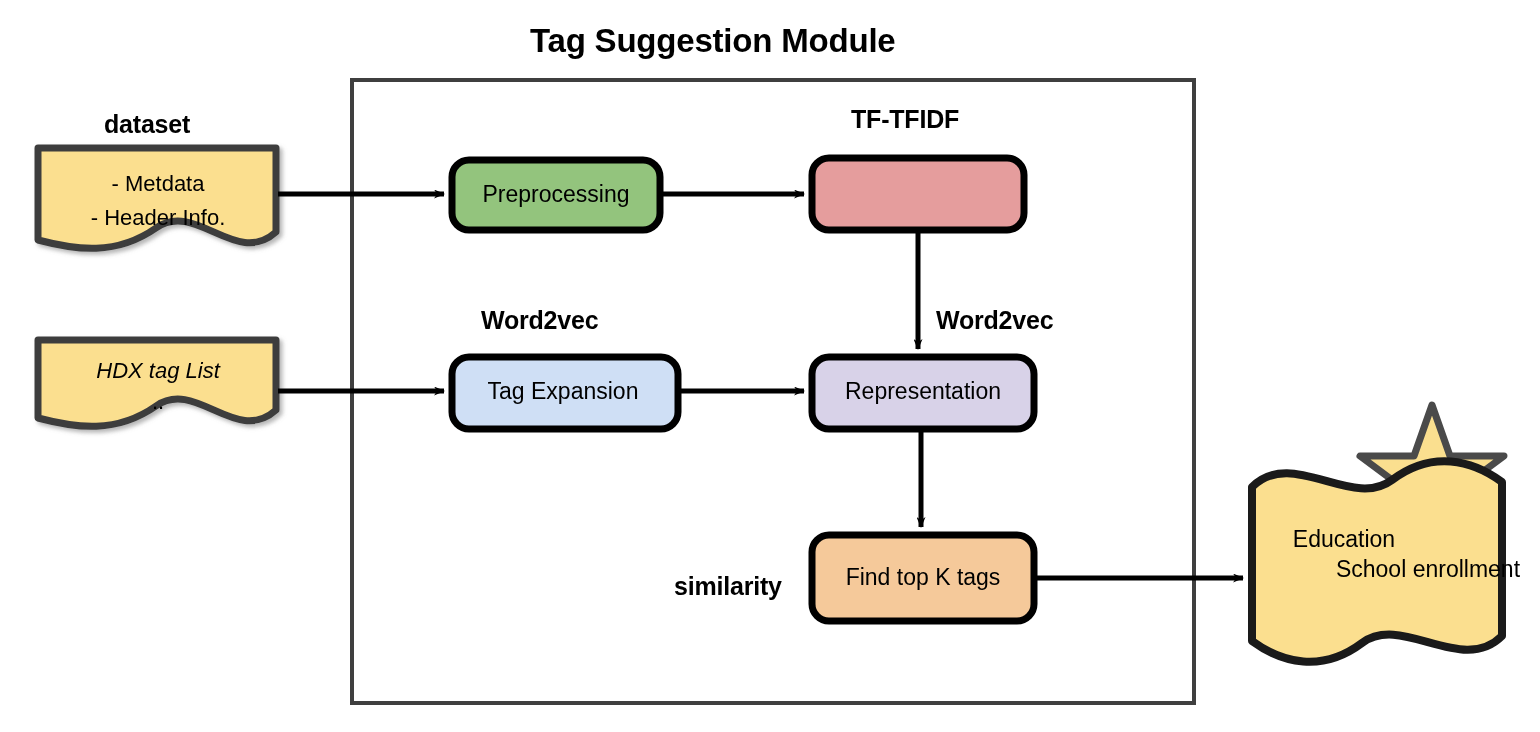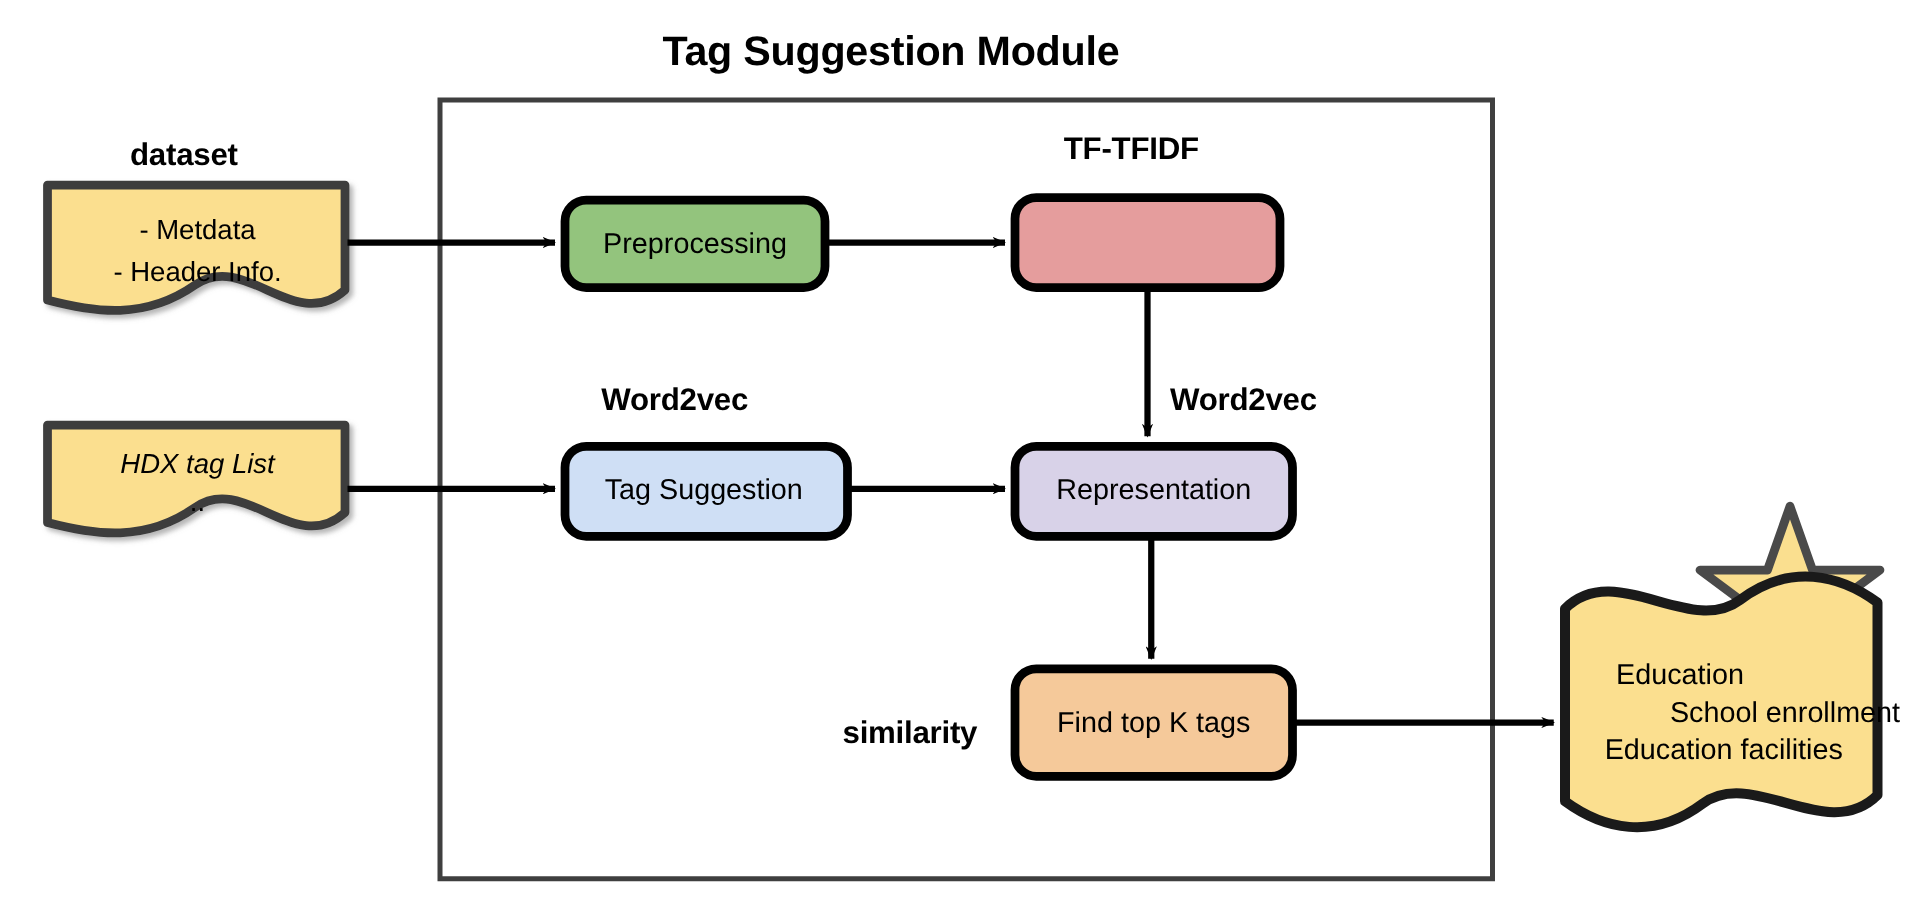--- a/index.html
+++ b/index.html
@@ -138,26 +138,25 @@
 
   <div class="lbl box-lbl ctr" style="left:556px; top:195px;">Preprocessing</div>
 
   <div class="lbl bold-lbl" style="left:851px; top:105px;">TF-TFIDF</div>
 
 
   <div class="lbl bold-lbl" style="left:481px; top:306px;">Word2vec</div>
 
   <div class="lbl bold-lbl" style="left:936px; top:306px;">Word2vec</div>
 
-  <div class="lbl box-lbl ctr" style="left:563px; top:392px;">Tag Suggestion</div>
+  <div class="lbl box-lbl ctr" style="left:563px; top:392px;">Tag Expansion</div>
 
   <div class="lbl box-lbl ctr" style="left:923px; top:392px;">Representation</div>
 
   <div class="lbl bold-lbl" style="left:674px; top:572px;">similarity</div>
 
   <div class="lbl box-lbl ctr" style="left:923px; top:578px;">Find top K tags</div>
 
   <div class="lbl out-lbl ctr" style="left:1344px; top:540px;">Education</div>
   <div class="lbl out-lbl ctr" style="left:1428px; top:570px;text-align:right;">School enrollment</div>
-  <div class="lbl out-lbl ctr" style="left:1379px; top:600px;">Education facilities</div>
 
 
 </div>
 
 </body></html>

